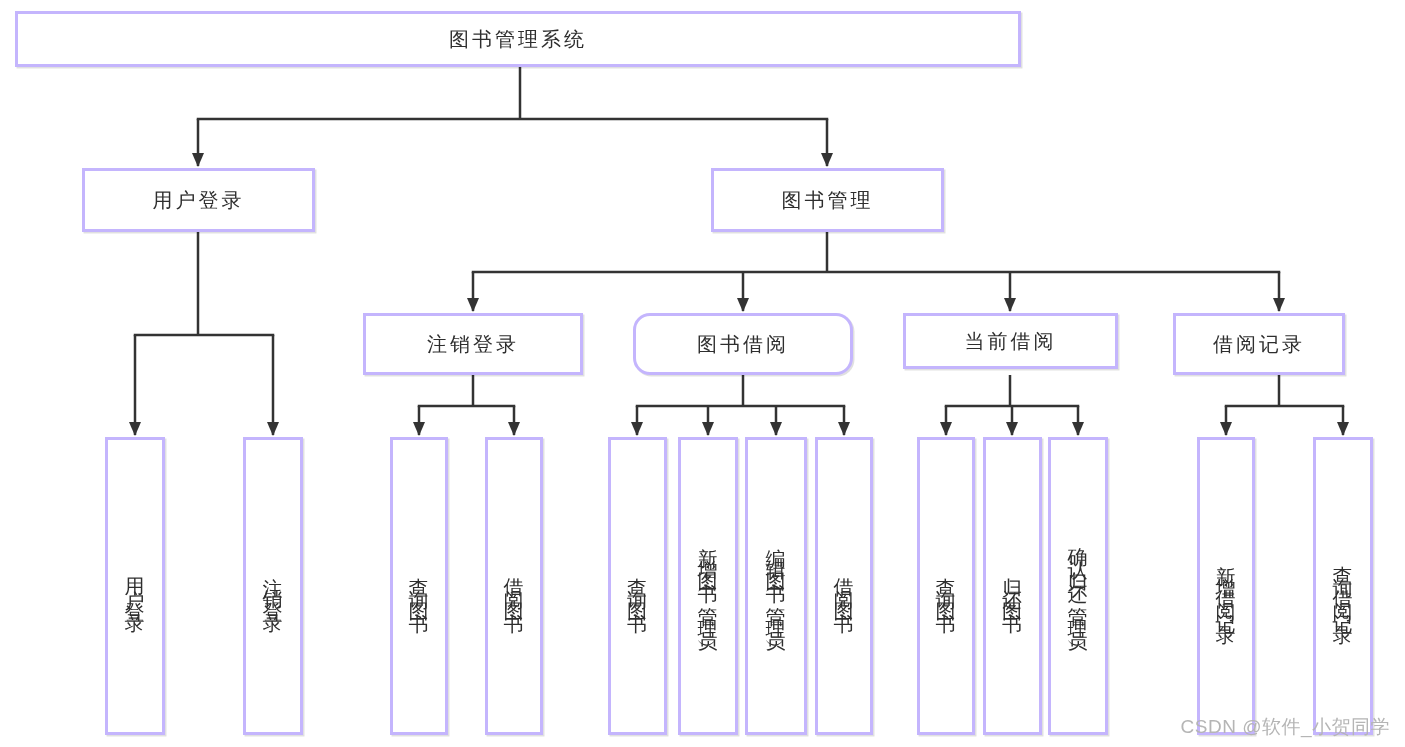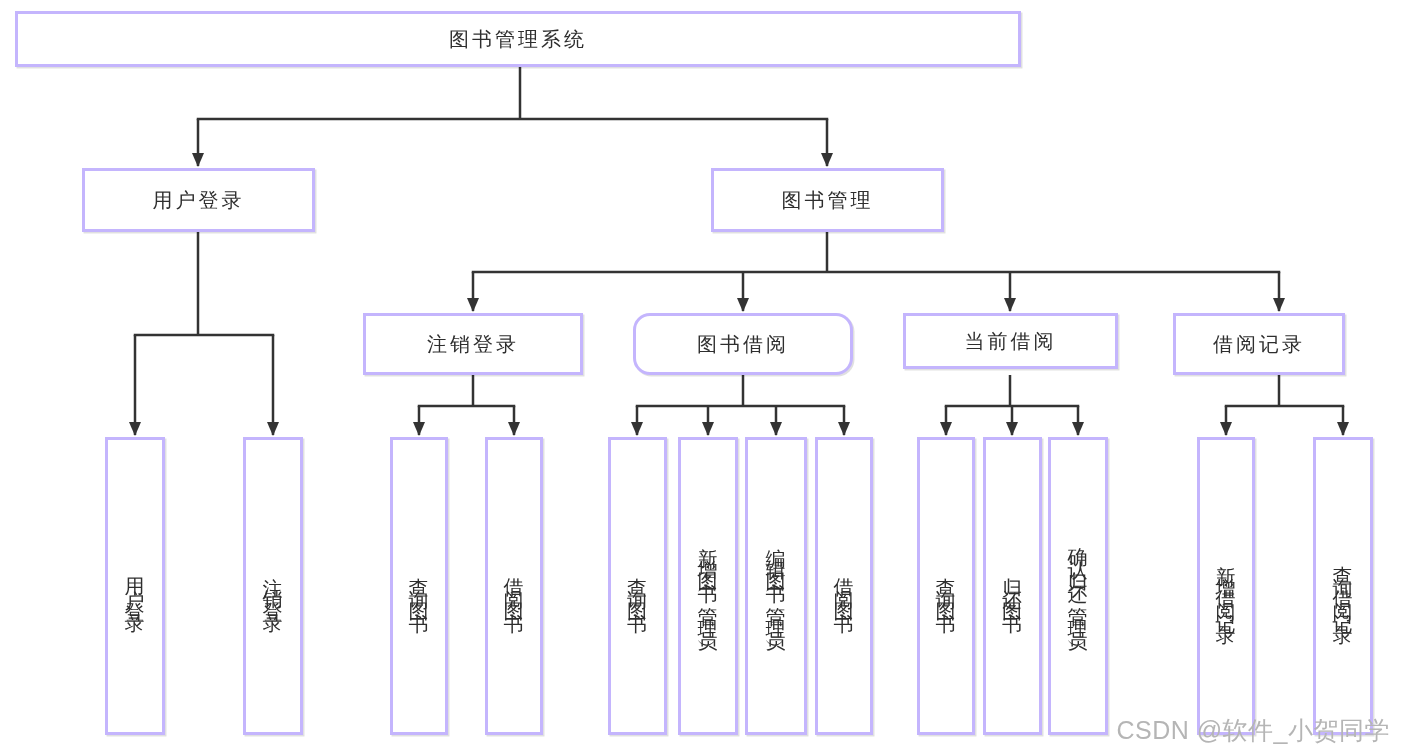--- a/index.html
+++ b/index.html
@@ -46,21 +46,21 @@
     text-orientation: mixed;
     font-size: 20px;
     letter-spacing: 12px;
     line-height: 1;
     white-space: nowrap;
   }
   .watermark {
     position: absolute;
     top: 714px;
     right: 15px;
-    font-size: 25px;
+    font-size: 19px;
     letter-spacing: 0.5px;
     color: #b5b5b5;
     z-index: 5;
     white-space: nowrap;
   }
 </style>
 </head>
 <body>
 
 <div class="canvas">

